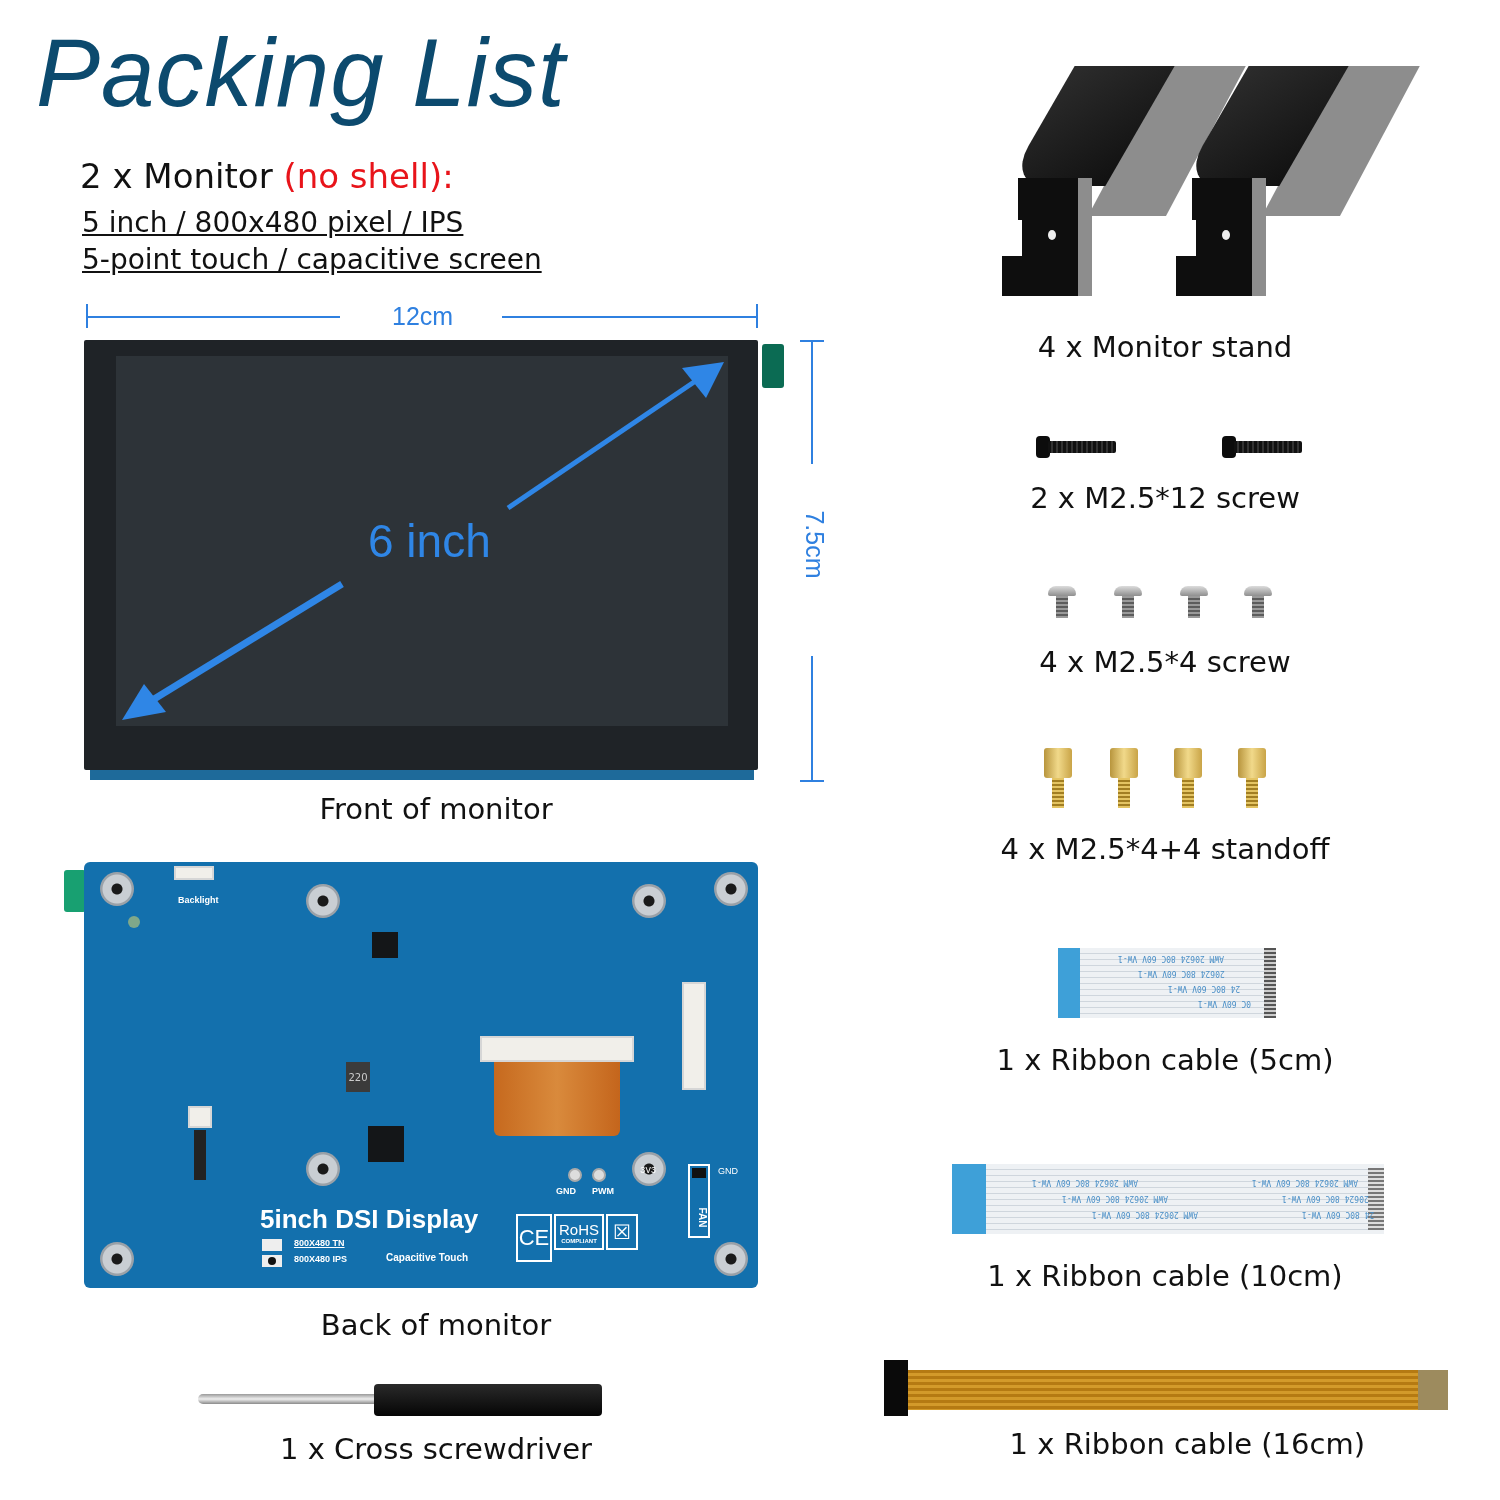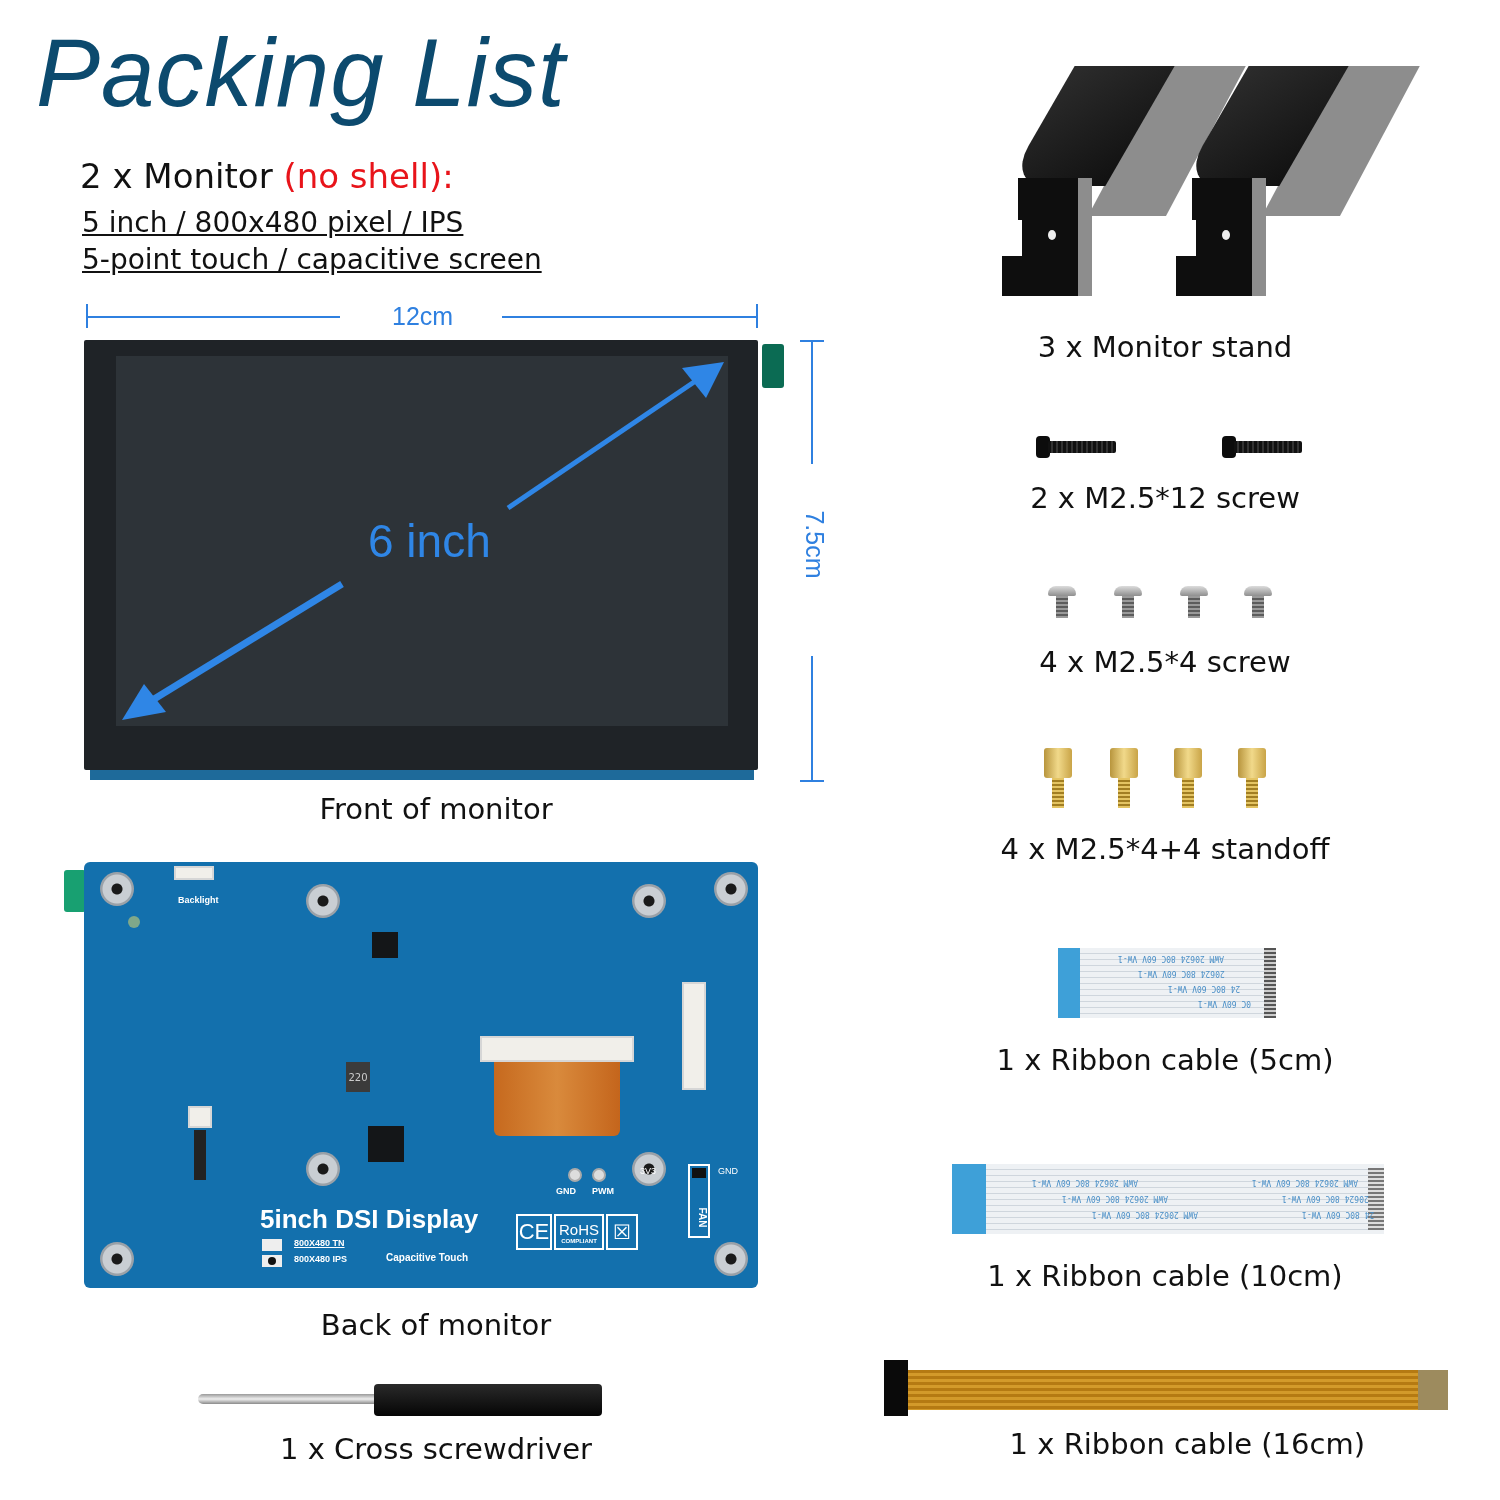--- a/index.html
+++ b/index.html
@@ -125,37 +125,37 @@
   <div class="abs conn" style="left:598px; top:120px; width:24px; height:108px;"></div>
 
   <div class="abs conn" style="left:104px; top:244px; width:24px; height:22px;"></div>
   <div class="abs" style="left:110px; top:268px; width:12px; height:50px; background:#222;"></div>
 
   <div class="abs" style="left:484px; top:306px; width:14px; height:14px; border-radius:50%; background:#ddd; border:2px solid #aaa;"></div>
   <div class="abs" style="left:508px; top:306px; width:14px; height:14px; border-radius:50%; background:#ddd; border:2px solid #aaa;"></div>
   <div class="abs pcb-text" style="left:472px; top:324px; font-size:9px;">GND</div>
   <div class="abs pcb-text" style="left:508px; top:324px; font-size:9px;">PWM</div>
 
-  <div class="abs pcb-text" style="left:556px; top:304px; font-size:9px; font-weight:normal;">3V3</div>
+  <div class="abs pcb-text" style="left:556px; top:304px; font-size:9px; font-weight:normal;font-family:Liberation Mono, monospace;">3V3</div>
   <div class="abs pcb-text" style="left:634px; top:304px; font-size:9px; font-weight:normal;">GND</div>
   <div class="abs" style="left:604px; top:302px; width:22px; height:74px; border:2px solid #fff;">
     <div class="abs" style="left:2px; top:2px; width:14px; height:10px; background:#111;"></div>
     <div class="abs pcb-text" style="left:2px; top:46px; font-size:10px; transform: rotate(90deg);">FAN</div>
   </div>
 
   <div class="abs pcb-text" style="left:176px; top:342px; font-size:26px;">5inch DSI Display</div>
   <div class="abs" style="left:178px; top:377px; width:20px; height:12px; background:#eee;"></div>
   <div class="abs pcb-text" style="left:210px; top:376px; font-size:9px;text-decoration:underline;">800X480 TN</div>
   <div class="abs" style="left:178px; top:393px; width:20px; height:12px; background:#eee;">
     <div class="abs" style="left:6px; top:2px; width:8px; height:8px; border-radius:50%; background:#111;"></div>
   </div>
   <div class="abs pcb-text" style="left:210px; top:392px; font-size:9px;">800X480 IPS</div>
   <div class="abs pcb-text" style="left:302px; top:390px; font-size:10px;">Capacitive Touch</div>
 
-  <div class="abs cert" style="left:432px; top:352px; width:36px; height:36px; font-size:22px;">
+  <div class="abs cert" style="left:432px; top:352px; width:36px; height:48px; font-size:22px;">
       <span>CE</span>
     </div>
   <div class="abs cert" style="left:470px; top:352px; width:50px; height:36px; flex-direction:column;">
     <span style="font-size:15px;">RoHS</span>
     <span style="font-size:6px; font-weight:bold;">COMPLIANT</span>
   </div>
   <div class="abs cert" style="left:522px; top:352px; width:32px; height:36px; font-size:20px;">☒</div>
 </div>
 <div class="abs caption" style="left:236px; top:1308px; width:400px;">Back of monitor</div>
 
@@ -176,21 +176,21 @@
 </div>
 <div class="abs" style="left:1174px; top:64px; width:170px; height:236px;">
   <div class="abs stand-side" style="left:88px; top:2px; width:78px; height:150px; transform: skewX(-28deg); transform-origin: bottom;"></div>
   <div class="abs stand-top" style="left:40px; top:2px; width:100px; height:120px; transform: skewX(-30deg); border-radius: 0 0 0 40px;"></div>
   <div class="abs stand-face" style="left:18px; top:114px; width:60px; height:42px;"></div>
   <div class="abs stand-face" style="left:22px; top:156px; width:56px; height:36px;"></div>
   <div class="abs" style="left:48px; top:166px; width:8px; height:10px; border-radius:50%; background:#eee;"></div>
   <div class="abs stand-face" style="left:2px; top:192px; width:82px; height:40px;"></div>
   <div class="abs stand-side" style="left:78px; top:114px; width:14px; height:118px;"></div>
 </div>
-<div class="abs caption" style="left:1015px; top:330px; width:300px;">3 x Monitor stand</div>
+<div class="abs caption" style="left:1015px; top:330px; width:300px;">4 x Monitor stand</div>
 
 <div class="abs" style="left:1036px; top:436px; width:82px; height:22px;">
   <div class="abs screw-long-head" style="left:0; top:0;"></div>
   <div class="abs screw-long" style="left:12px; top:5px; width:68px;"></div>
 </div>
 <div class="abs" style="left:1222px; top:436px; width:82px; height:22px;">
   <div class="abs screw-long-head" style="left:0; top:0;"></div>
   <div class="abs screw-long" style="left:12px; top:5px; width:68px;"></div>
 </div>
 <div class="abs caption" style="left:1015px; top:481px; width:300px;">2 x M2.5*12 screw</div>

